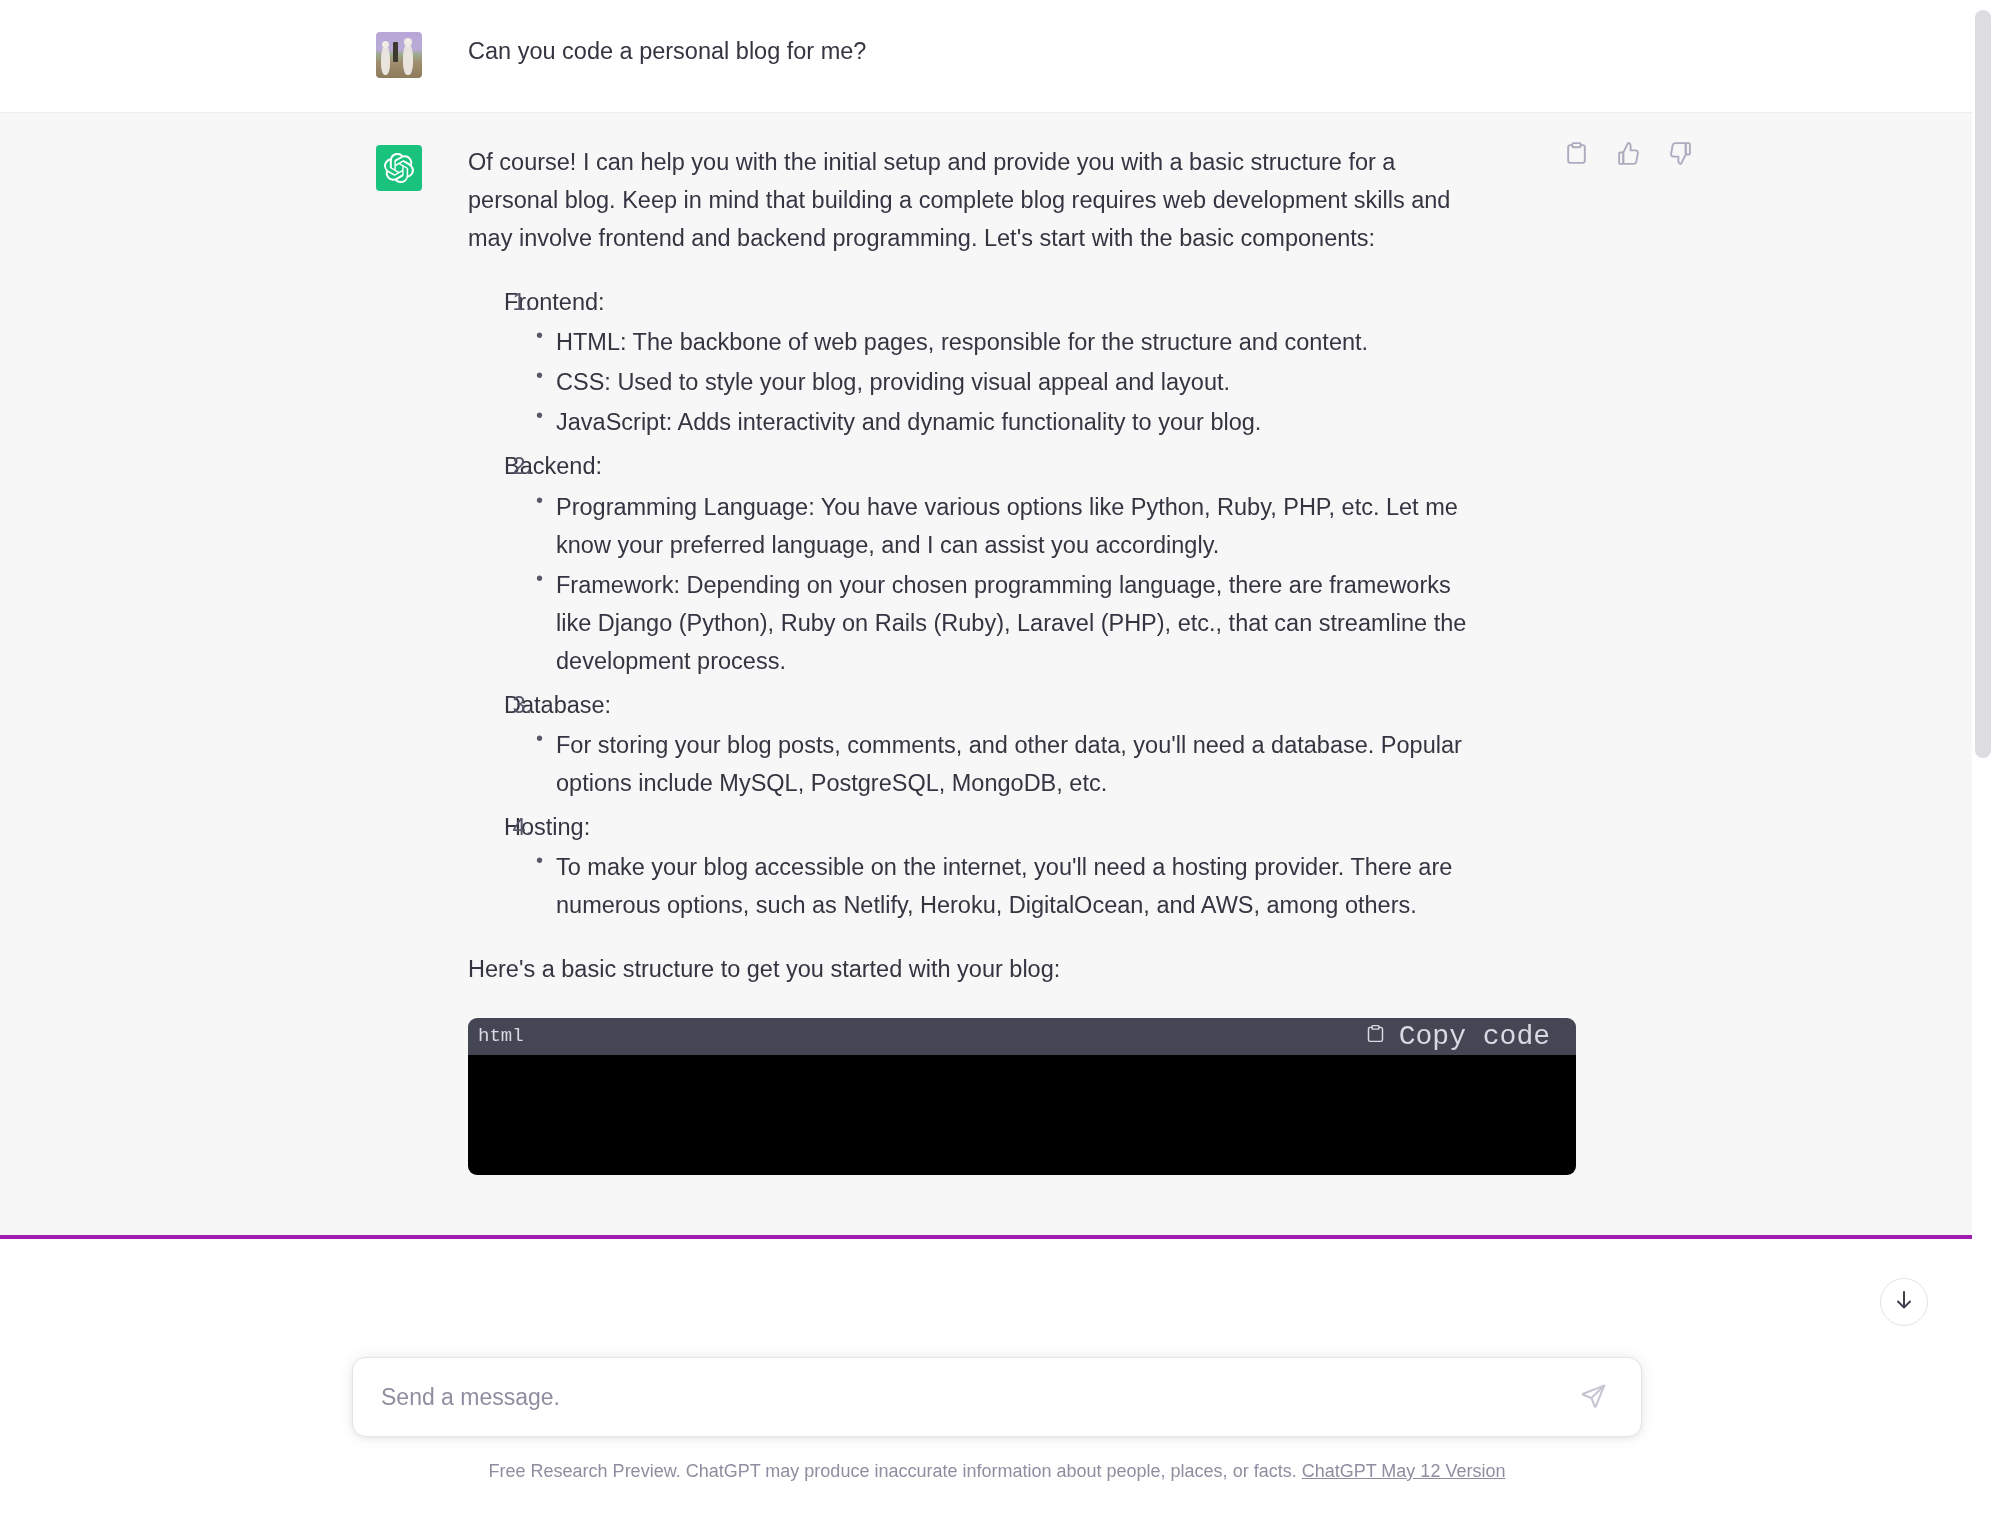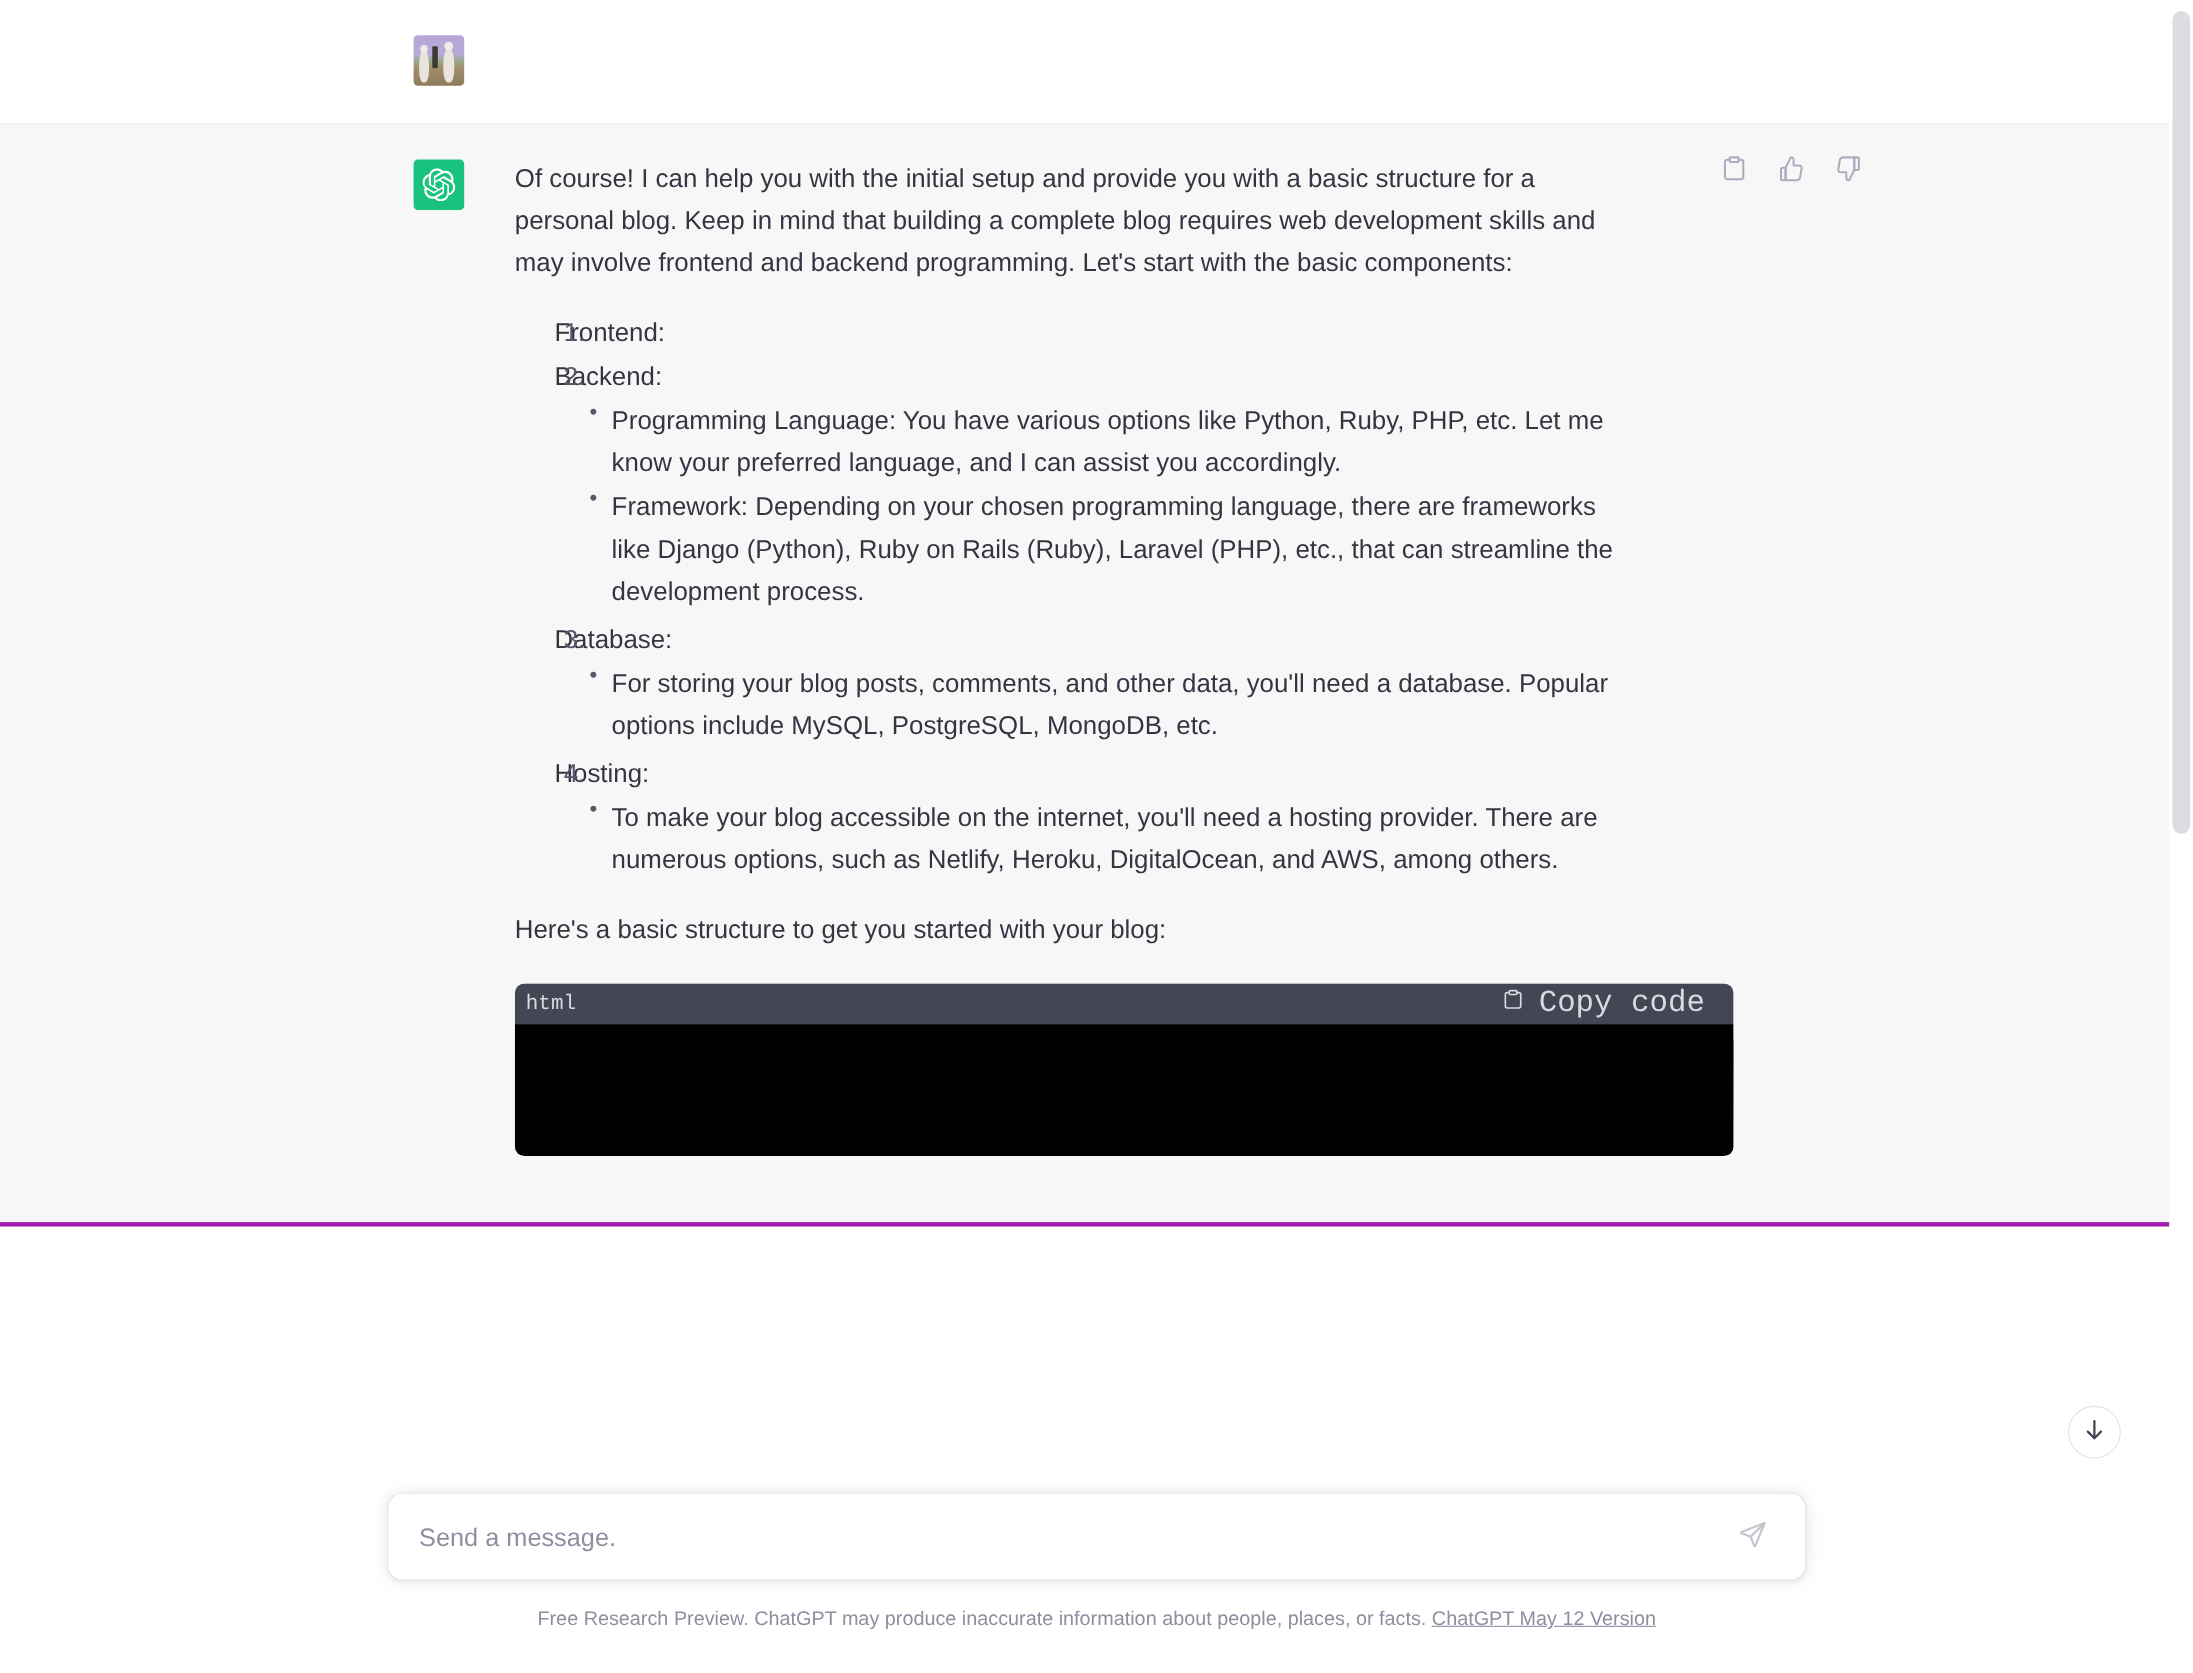--- a/index.html
+++ b/index.html
@@ -340,20 +340,21 @@
 
     <div class="msg-row user">
       <div class="msg-inner">
         <div class="avatar-wrap">
           <div class="avatar-user">
             <div class="post"></div>
             <div class="dog d1"></div>
             <div class="dog d2"></div>
           </div>
         </div>
+        <div class="msg-body user-text">Can you code a personal blog for me?</div>
       </div>
     </div>
 
     <div class="msg-row assistant">
       <div class="msg-inner">
 
         <div class="avatar-wrap">
           <div class="avatar-gpt">
             <svg viewBox="0 0 24 24" aria-hidden="true">
               <path fill="#ffffff" d="M22.28 9.82a5.99 5.99 0 0 0-.52-4.91 6.05 6.05 0 0 0-6.51-2.9A6 6 0 0 0 4.98 4.18a5.99 5.99 0 0 0-4 2.9 6.05 6.05 0 0 0 .74 7.1 5.98 5.98 0 0 0 .51 4.91 6.05 6.05 0 0 0 6.52 2.9A5.99 5.99 0 0 0 13.26 24a6.06 6.06 0 0 0 5.77-4.21 5.99 5.99 0 0 0 4-2.9 6.06 6.06 0 0 0-.75-7.07Zm-9.02 12.6a4.48 4.48 0 0 1-2.88-1.04l.14-.08 4.78-2.76a.79.79 0 0 0 .39-.68v-6.74l2.02 1.17a.07.07 0 0 1 .4.06v5.58a4.5 4.5 0 0 1-4.49 4.49ZM3.6 18.29a4.47 4.47 0 0 1-.54-3.01l.14.09 4.78 2.76a.77.77 0 0 0 .78 0l5.84-3.37v2.33a.08.08 0 0 1-.3.06L9.74 19.95a4.5 4.5 0 0 1-6.14-1.65ZM2.34 7.9a4.49 4.49 0 0 1 2.35-1.97V11.6a.77.77 0 0 0 .38.67l5.82 3.36-2.02 1.17a.8.8 0 0 1-.7 0l-4.83-2.79A4.5 4.5 0 0 1 2.34 7.9Zm16.6 3.86-5.83-3.4L15.13 7.2a.08.08 0 0 1 .07 0l4.83 2.79a4.49 4.49 0 0 1-.68 8.1v-5.66a.79.79 0 0 0-.4-.67Zm2.01-3.02-.14-.09-4.77-2.78a.78.78 0 0 0-.79 0L9.42 9.24V6.9a.07.07 0 0 1 .03-.06l4.83-2.79a4.49 4.49 0 0 1 6.67 4.65ZM8.32 12.86 6.3 11.7a.08.08 0 0 1-.04-.06V6.07a4.49 4.49 0 0 1 7.37-3.45l-.14.08L8.71 5.46a.79.79 0 0 0-.39.68v6.72Zm1.1-2.36 2.6-1.5 2.61 1.5v3l-2.6 1.5-2.61-1.5v-3Z"></path>
@@ -361,20 +362,25 @@
           </div>
         </div>
 
         <div class="msg-body">
 
           <p>Of course! I can help you with the initial setup and provide you with a basic structure for a personal blog. Keep in mind that building a complete blog requires web development skills and may involve frontend and backend programming. Let's start with the basic components:</p>
 
           <ol class="steps">
             <li>
               <span class="num-label">Frontend:</span>
+              <ul class="subs">
+                <li>HTML: The backbone of web pages, responsible for the structure and content.</li>
+                <li>CSS: Used to style your blog, providing visual appeal and layout.</li>
+                <li>JavaScript: Adds interactivity and dynamic functionality to your blog.</li>
+              </ul>
             </li>
             <li>
               <span class="num-label">Backend:</span>
               <ul class="subs">
                 <li>Programming Language: You have various options like Python, Ruby, PHP, etc. Let me know your preferred language, and I can assist you accordingly.</li>
                 <li>Framework: Depending on your chosen programming language, there are frameworks like Django (Python), Ruby on Rails (Ruby), Laravel (PHP), etc., that can streamline the development process.</li>
               </ul>
             </li>
             <li>
               <span class="num-label">Database:</span>

